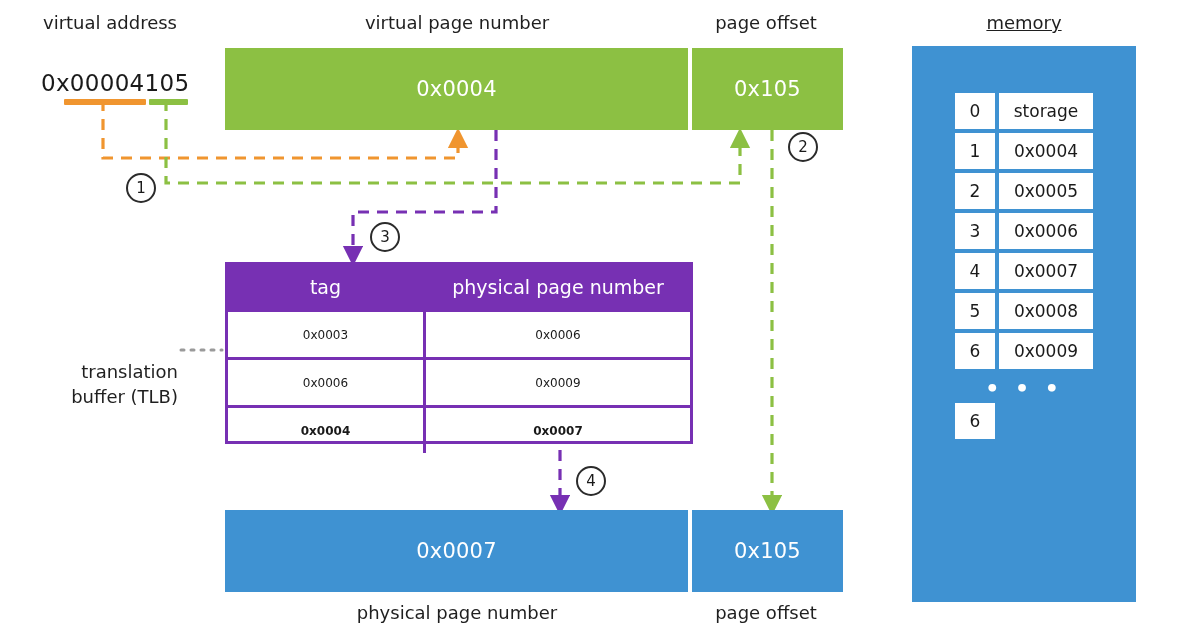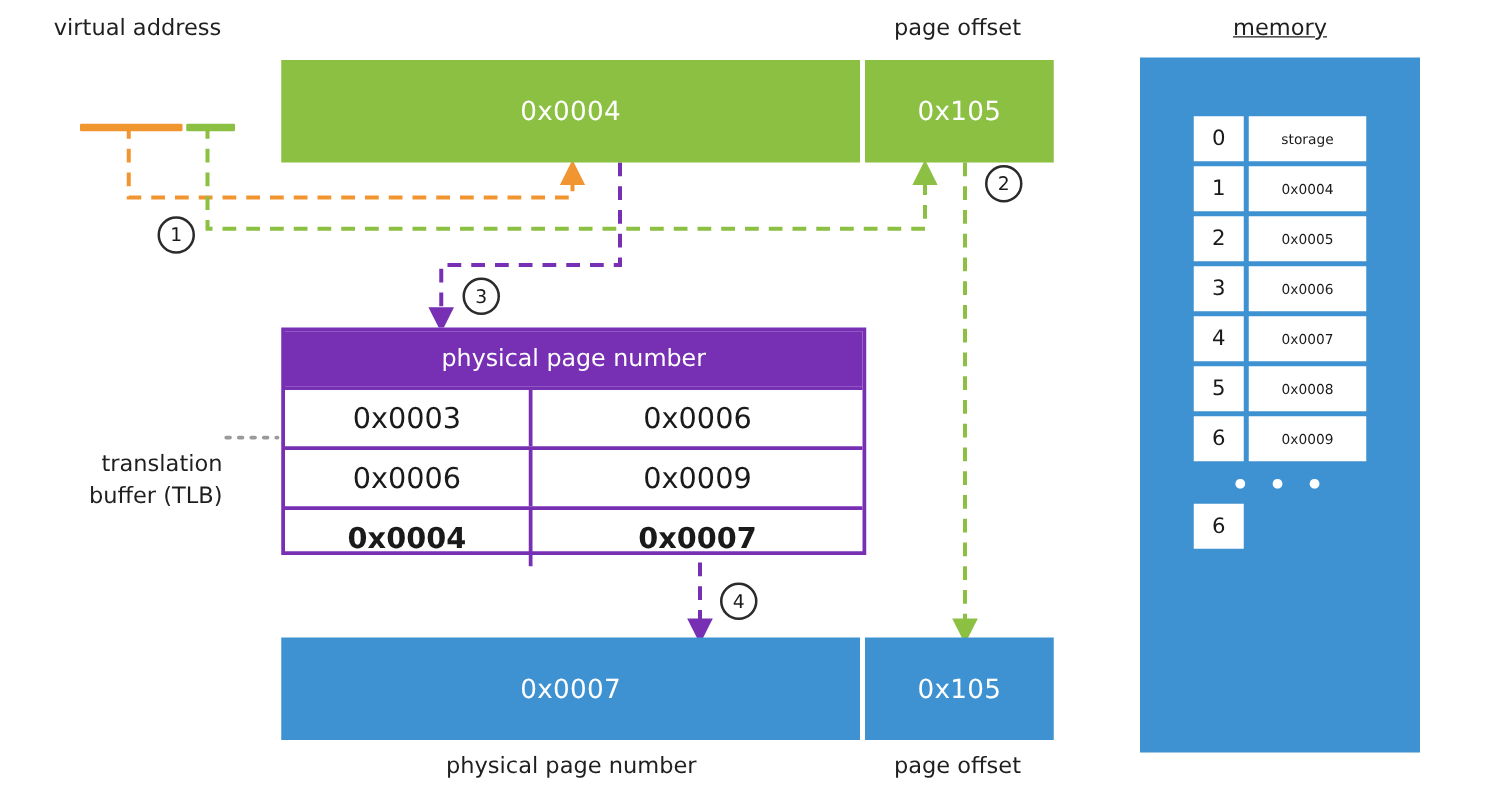--- a/index.html
+++ b/index.html
@@ -23,33 +23,33 @@
   .ul{position:absolute;height:6px;border-radius:1px;}
   .ul.orange{background:#f0952f;}
   .ul.green{background:#8cc043;}
 
   
   #tlb{position:absolute;left:225px;top:262px;width:468px;height:182px;
        border:3px solid #7730b3;box-sizing:border-box;background:#fff;}
   #tlb .thead{display:flex;height:44px;background:#7730b3;color:#fff;}
   #tlb .thead div{display:flex;align-items:center;justify-content:center;font-size:19px;}
   #tlb .trow{display:flex;height:45px;border-top:3px solid #7730b3;}
-  #tlb .trow div{display:flex;align-items:center;justify-content:center;font-size:23px;color:#1a1a1a;}
+  #tlb .trow div{display:flex;align-items:center;justify-content:center;font-size:12px;color:#1a1a1a;}
   #tlb .c1{width:198px;border-right:3px solid #7730b3;box-sizing:border-box;}
   #tlb .c2{flex:1;}
   #tlb .trow.hit div{font-weight:bold;}
 
   
   #memory-panel{position:absolute;left:912px;top:46px;width:224px;height:556px;background:#3f92d2;}
   #mem-table{position:absolute;left:43px;top:47px;width:138px;}
   .mrow{display:flex;height:36px;margin-bottom:4px;}
   .mrow .idx{width:40px;background:#fff;display:flex;align-items:center;justify-content:center;
               font-size:17px;color:#1a1a1a;margin-right:4px;}
   .mrow .val{flex:1;background:#fff;display:flex;align-items:center;justify-content:center;
-              font-size:11px;color:#1a1a1a;}
+              font-size:17px;color:#1a1a1a;}
   .mdots{height:30px;display:flex;align-items:center;justify-content:center;color:#fff;
          font-size:22px;letter-spacing:4px;font-weight:bold;}
 
   
   .step{position:absolute;width:26px;height:26px;border:2px solid #2b2b2b;border-radius:50%;
         display:flex;align-items:center;justify-content:center;font-size:15px;color:#1a1a1a;
         background:#fff;}
 
   
   #wires{position:absolute;left:0;top:0;width:1189px;height:640px;pointer-events:none;}
@@ -79,40 +79,43 @@
     <path d="M772,130 L772,505" fill="none" stroke="#8cc043" stroke-width="3.2" stroke-dasharray="11 8" marker-end="url(#arrowGreen)"></path>
 
     <path d="M496,130 L496,212 L353,212 L353,256" fill="none" stroke="#7730b3" stroke-width="3.2" stroke-dasharray="11 8" marker-end="url(#arrowPurple)"></path>
 
     <path d="M560,450 L560,505" fill="none" stroke="#7730b3" stroke-width="3.2" stroke-dasharray="11 8" marker-end="url(#arrowPurple)"></path>
 
     <path d="M181,350 L222,350" fill="none" stroke="#9a9a9a" stroke-width="3" stroke-dasharray="3 7" stroke-linecap="round"></path>
   </svg>
 
   <div class="lbl center" style="left:110px;top:12px;">virtual address</div>
+  <div class="lbl center" style="left:457px;top:12px;">virtual page number</div>
   <div class="lbl center" style="left:766px;top:12px;">page offset</div>
   <div class="lbl center" style="left:1024px;top:12px;text-decoration:underline;">memory</div>
 
+  <div id="va-text">0x00004105</div>
   <div class="ul orange" style="left:64px;top:99px;width:82px;"></div>
   <div class="ul green" style="left:149px;top:99px;width:39px;"></div>
 
   <div class="bar green" style="left:225px;top:48px;width:463px;height:82px;">
     <span>0x0004</span>
   </div>
   <div class="bar green" style="left:692px;top:48px;width:151px;height:82px;">
     <span>0x105</span>
   </div>
 
   <div class="lbl right" style="left:10px;top:311px;width:168px;line-height:25px;">
     <div>translation</div>
     <div>buffer (TLB)</div>
   </div>
 
   <div id="tlb">
     <div class="thead">
+      <div class="c1">tag</div>
       <div class="c2">physical page number</div>
     </div>
     <div class="trow">
       <div class="c1">0x0003</div>
       <div class="c2">0x0006</div>
     </div>
     <div class="trow">
       <div class="c1">0x0006</div>
       <div class="c2">0x0009</div>
     </div>

